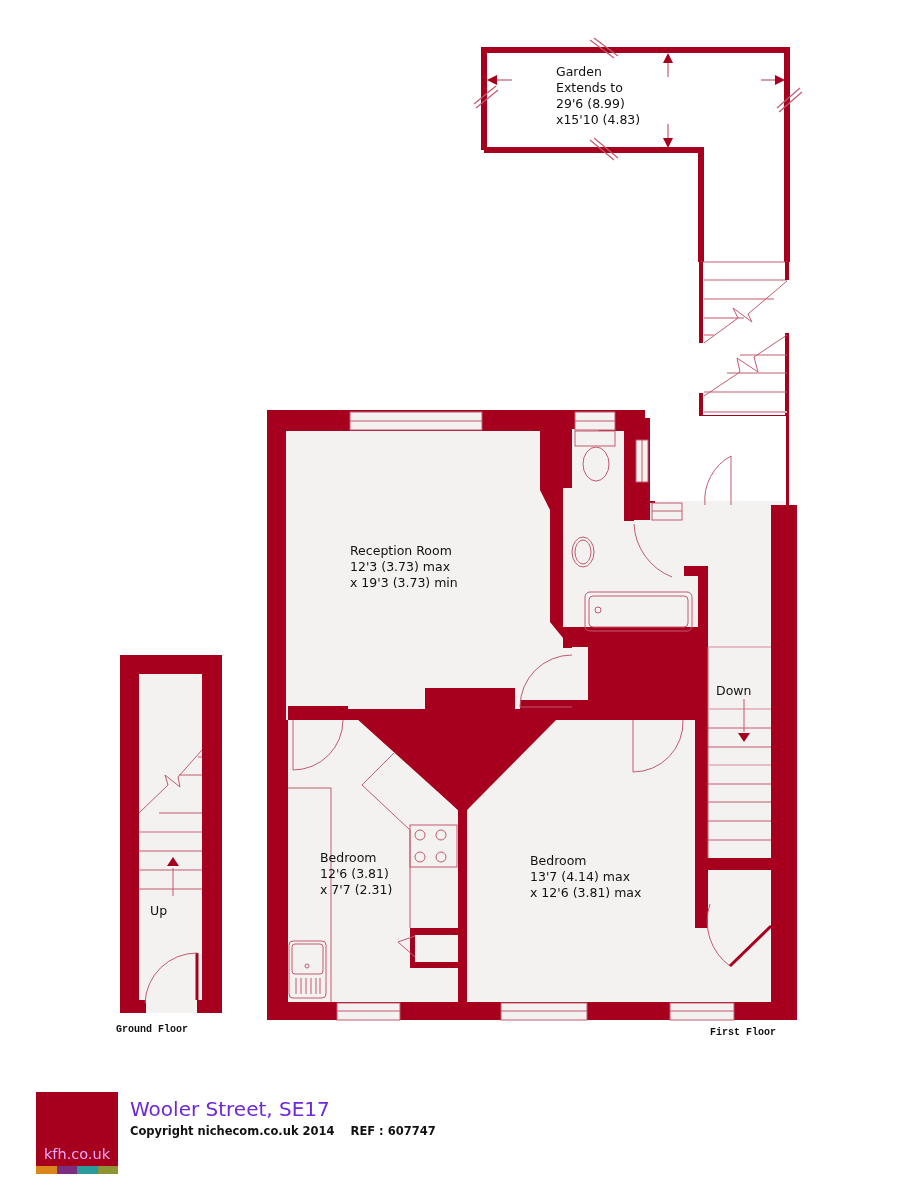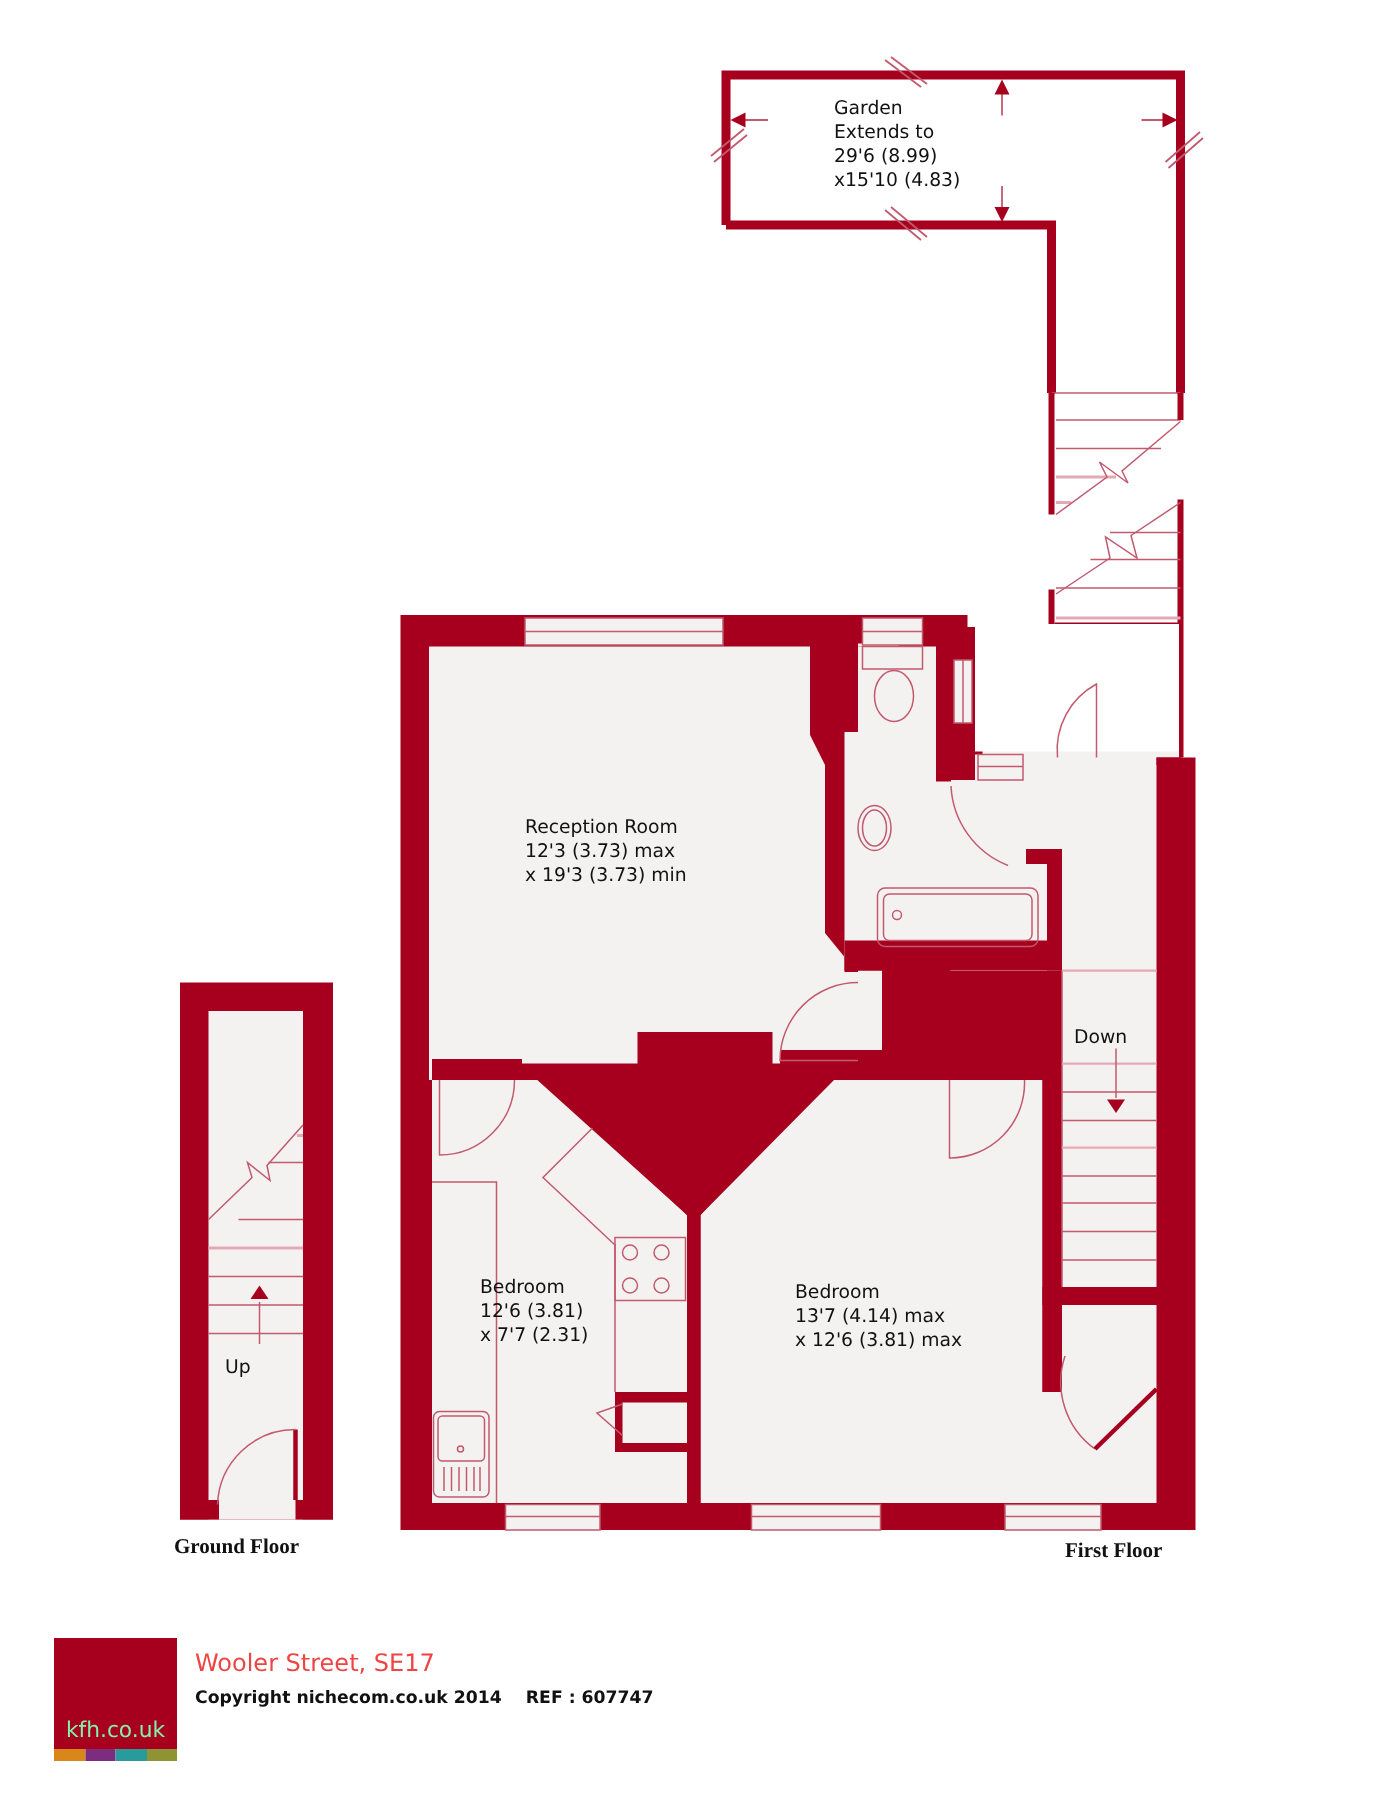--- a/index.html
+++ b/index.html
@@ -1,30 +1,30 @@
 <!DOCTYPE html>
 <html><head>
 <meta charset="utf-8">
 <style>
   html, body { margin: 0; padding: 0; background: #ffffff; }
   body { width: 923px; height: 1200px; position: relative; overflow: hidden;
          font-family: "DejaVu Sans", sans-serif; color: #1a1a1a; }
   #plan { position: absolute; left: 0; top: 0; }
   .lbl { position: absolute; text-align: left; font-size: 12.5px; line-height: 16px;
          font-family: "DejaVu Sans", sans-serif; color: #111; white-space: nowrap; }
-  .floor-lbl { position: absolute; font-size: 14px; font-weight: bold;
-               font-family: Liberation Serif, serif; color: #111; }
+  .floor-lbl { position: absolute; font-size: 10px; font-weight: bold;
+               font-family: Liberation Mono, monospace; color: #111; }
   .logo { position: absolute; left: 36px; top: 1092px; width: 82px; height: 82px; }
   .logo-box { position: absolute; left: 0; top: 0; width: 82px; height: 74px; }
   .logo-text { position: absolute; left: 0; right: 0; bottom: 4px; text-align: center;
-               color: #86efac; font-size: 14.5px; font-family: "DejaVu Sans", sans-serif; }
+               color: #f0abfc; font-size: 14.5px; font-family: "DejaVu Sans", sans-serif; }
   .logo-stripes { position: absolute; left: 0; top: 74px; width: 82px; height: 8px; display: flex; }
   .logo-stripes span { flex: 1; }
   .footer { position: absolute; left: 130px; top: 1097px; font-family: "DejaVu Sans", sans-serif; }
-  .footer .t1, .footer .t2 { font-size: 16px; line-height: 24px; color: #ef4444; }
+  .footer .t1, .footer .t2 { font-size: 20px; line-height: 24px; color: #6d28d9; }
   .footer .t3 { font-size: 11.5px; font-weight: bold; color: #111; line-height: 20px; }
   .footer .t3 .ref { margin-left: 16px; }
 </style>
 </head>
 <body>
 
 <svg id="plan" width="923" height="1200" viewBox="0 0 923 1200">
 
   <g fill="none" stroke="#a6001e" stroke-width="6">
     <polyline points="484,150 484,50 787,50 787,262"></polyline>

